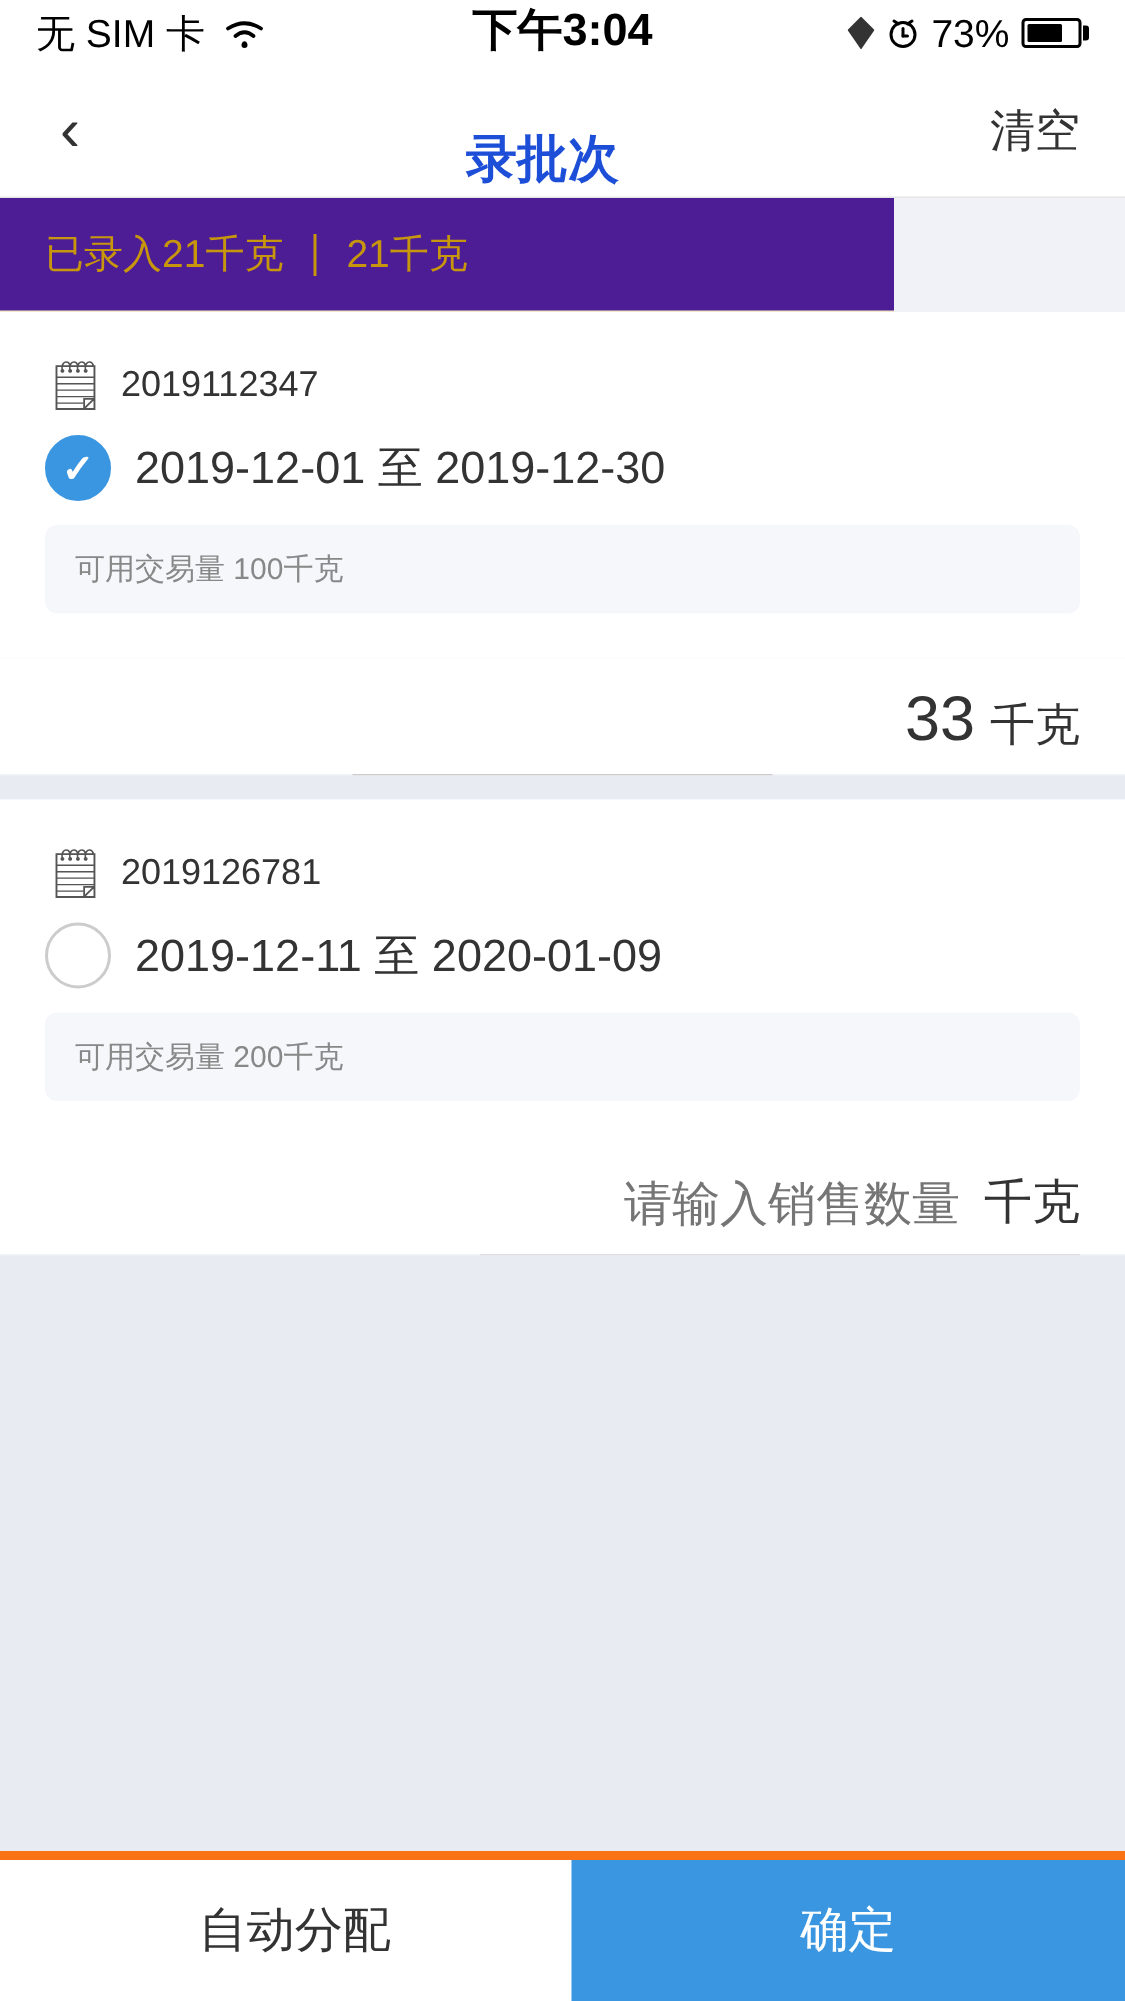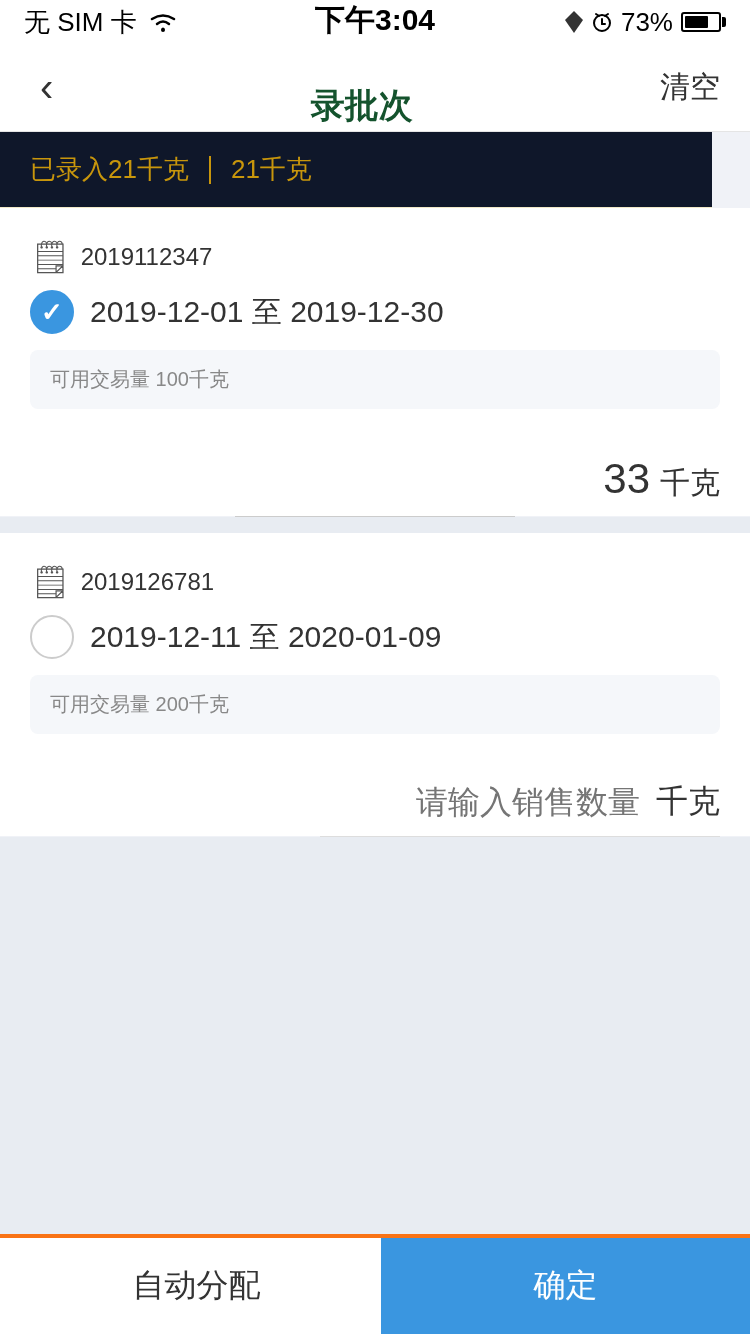--- a/index.html
+++ b/index.html
@@ -61,33 +61,33 @@
     }
     .nav-back {
       font-size: 40px;
       color: #333;
       cursor: pointer;
       padding: 10px;
     }
     .nav-title {
       font-size: 34px;
       font-weight: 600;
-      color: #14532d;
+      color: #1d4ed8;
       margin-top: 37px;
     }
     .nav-clear {
       font-size: 30px;
       color: #333;
       cursor: pointer;
     }
 
     
     .info-banner {
-      width: 712px;
-      background: #0f172a;
+      width: 596px;
+      background: #4c1d95;
       padding: 20px 30px;
       display: flex;
       align-items: center;
       gap: 20px;
       border-bottom: 1px solid #f0e8c8;
     }
     .info-label {
       font-size: 26px;
       color: #c8960c;
     }
@@ -236,21 +236,21 @@
 
     
     .bottom-bar {
       position: fixed;
       bottom: 0;
       left: 0;
       width: 750px;
       height: 100px;
       display: flex;
       background: #fff;
-      border-top: 4px solid #f97316;
+      border-top: 6px solid #f97316;
       padding-left: 12px;
     }
     .btn-auto {
       flex: 1;
       height: 100%;
       background: #fff;
       border: none;
       font-size: 32px;
       color: #333;
       cursor: pointer;

